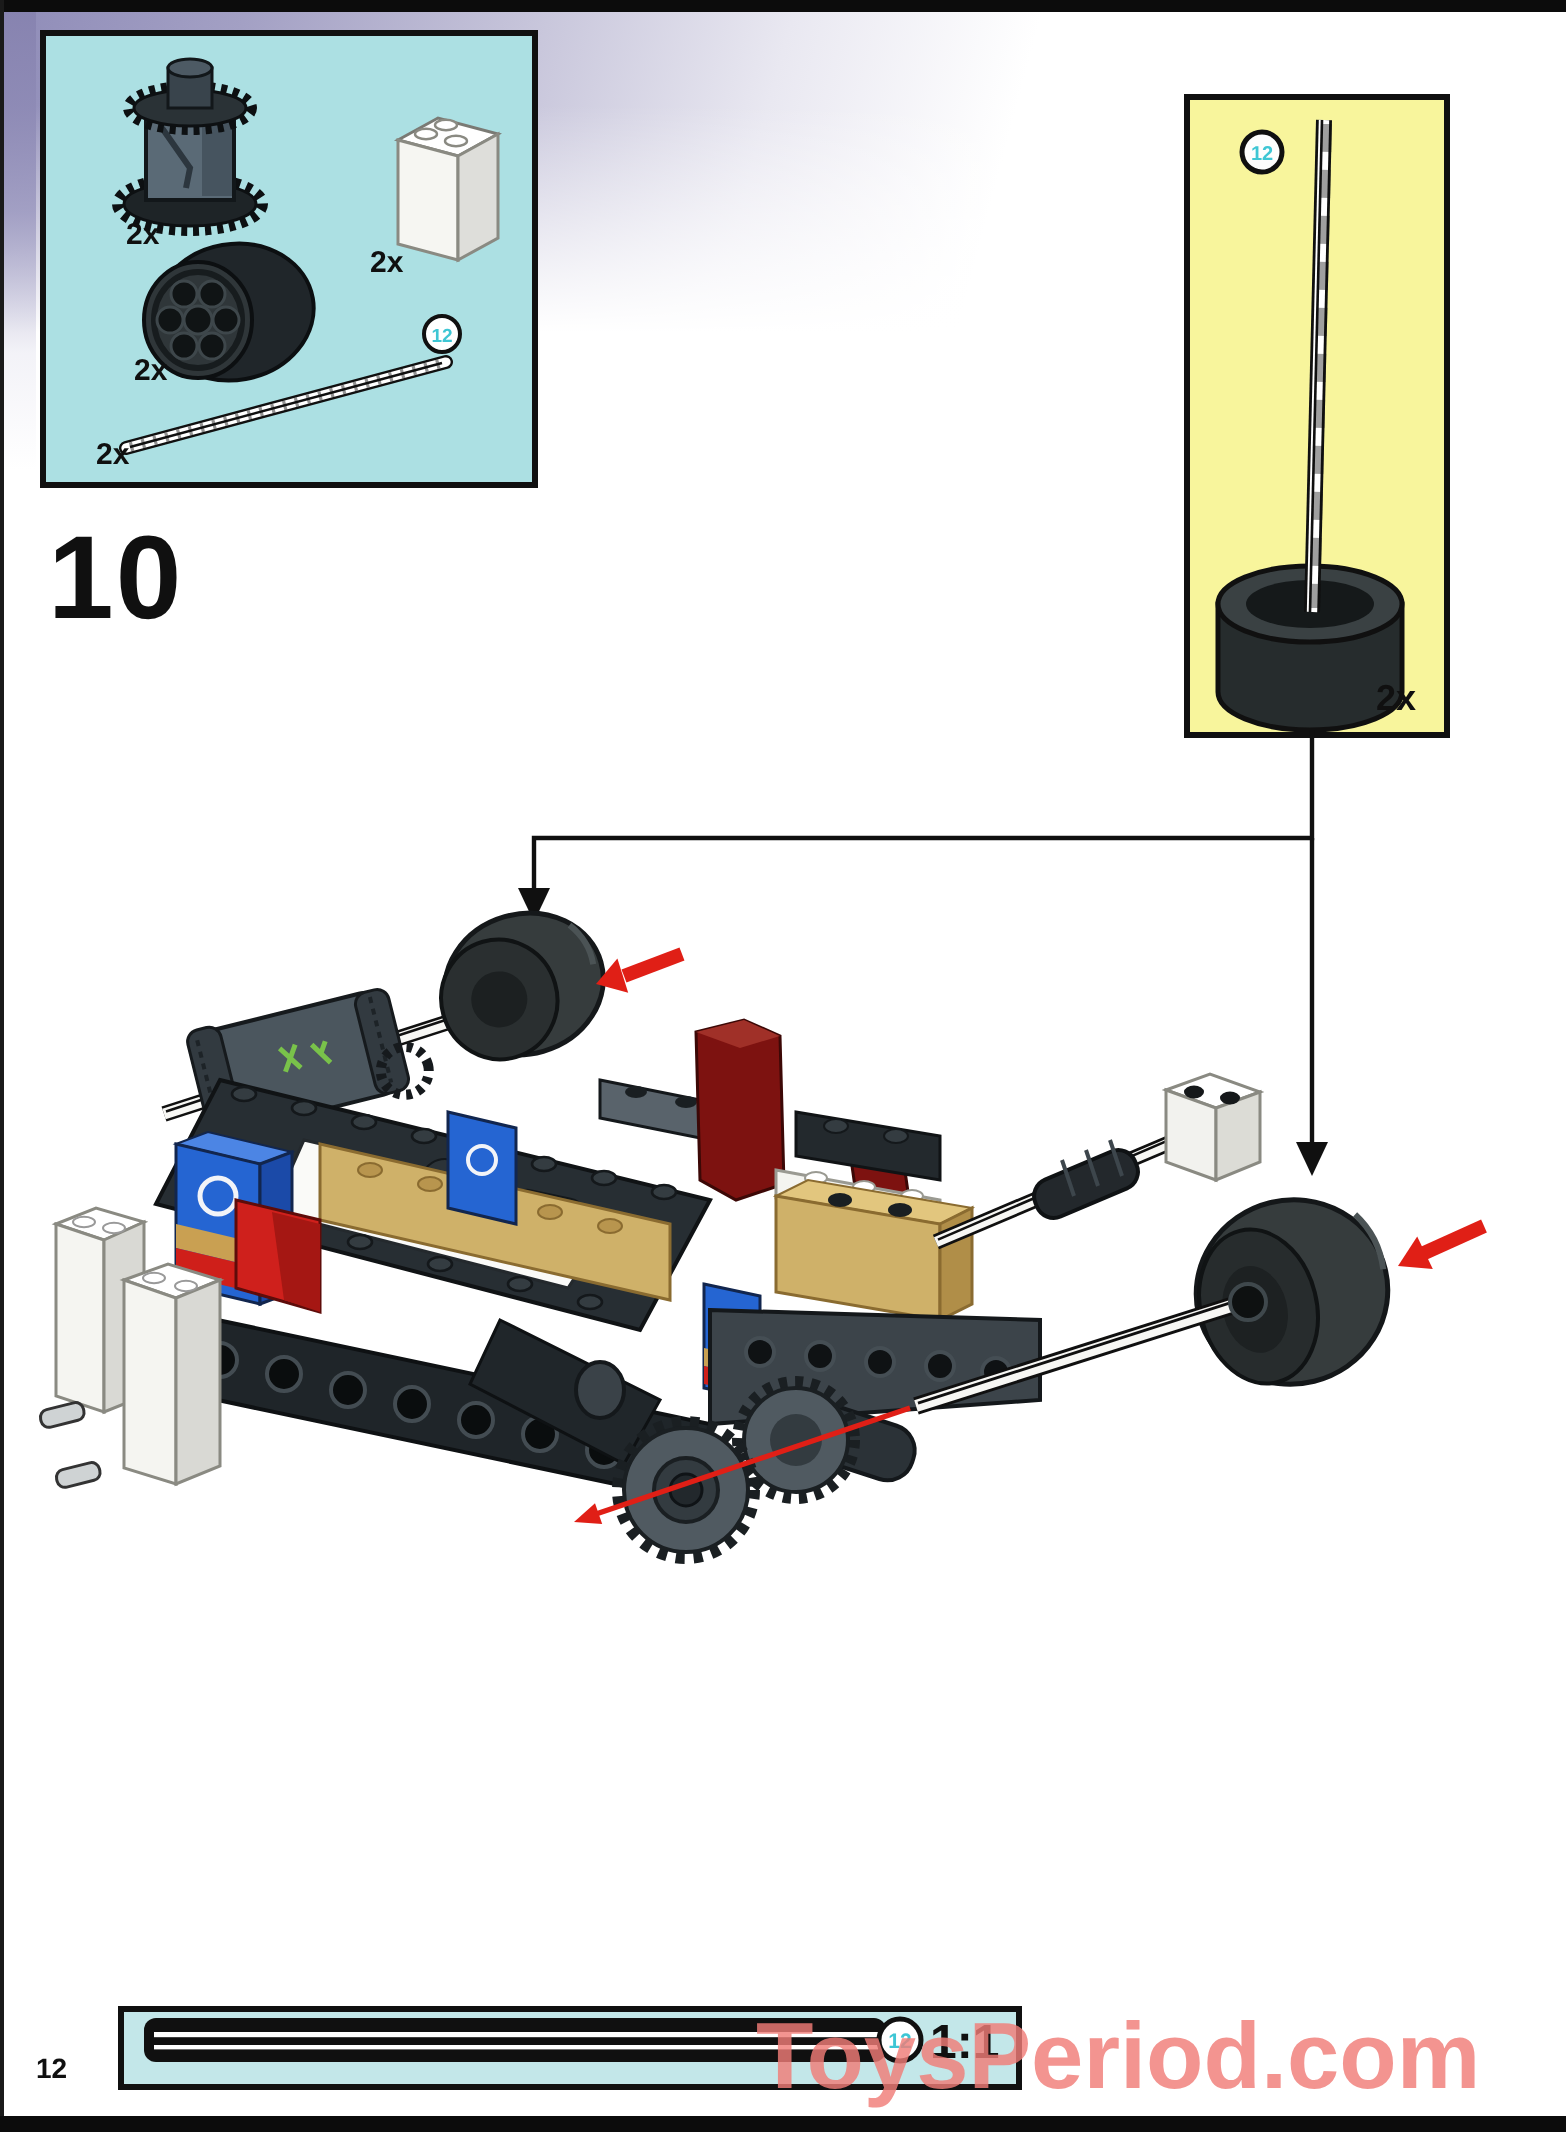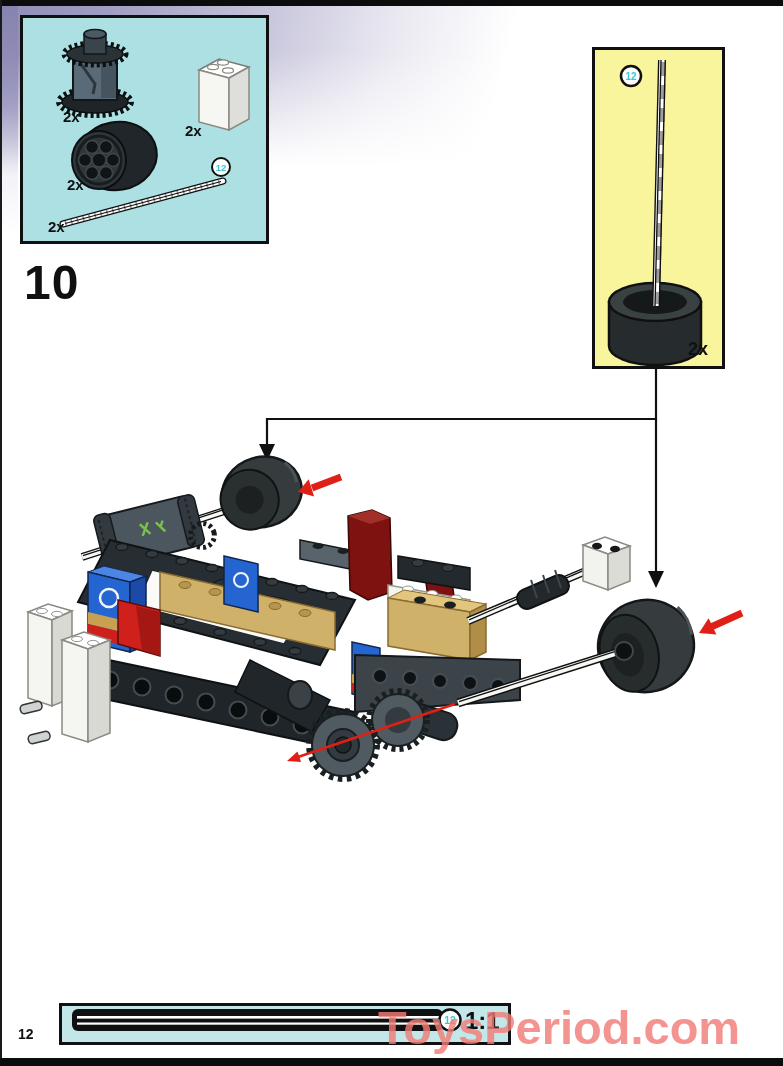--- a/index.html
+++ b/index.html
@@ -14,21 +14,21 @@
   .header-grad{left:0;top:0;width:783px;height:175px;
      background:linear-gradient(105deg,#8f8cb8 0%,#a3a0c4 15%,#c6c4da 32%,#e9e8f1 48%,#ffffff 63%);}
   .header-grad:after{content:"";position:absolute;inset:0;
      background:linear-gradient(to bottom,rgba(255,255,255,0) 30%,#fff 95%);}
   .left-grad{left:0;top:0;width:18px;height:235px;
      background:linear-gradient(to bottom,rgba(134,130,175,.95) 0%,rgba(150,147,188,.75) 45%,rgba(220,219,234,.35) 75%,rgba(255,255,255,0) 100%);}
   
   .parts-box{left:20px;top:15px;width:243px;height:223px;background:#ace0e3;border:3px solid #101010;}
   .callout-box{left:592px;top:47px;width:127px;height:316px;background:#f8f59c;border:3px solid #101010;}
   .scale-box{left:59px;top:1003px;width:446px;height:36px;background:#c3e7e9;border:3px solid #101010;}
-  .step-number{left:24px;top:255px;font-size:48px;font-weight:bold;color:#101010;letter-spacing:1px;}
+  .step-number{left:24px;top:255px;font-size:59px;font-weight:bold;color:#101010;letter-spacing:1px;}
   .page-number{left:18px;top:1026px;font-size:14px;font-weight:bold;color:#101010;}
   .watermark{left:378px;top:1000px;font-size:47px;font-weight:bold;
      color:rgba(240,125,120,0.82);letter-spacing:0px;z-index:50;white-space:nowrap;}
   svg{display:block;}
   text{font-family:"Liberation Sans",sans-serif;font-weight:bold;}
 </style>
 </head>
 <body>
 
 <div class="abs header-grad"></div>

